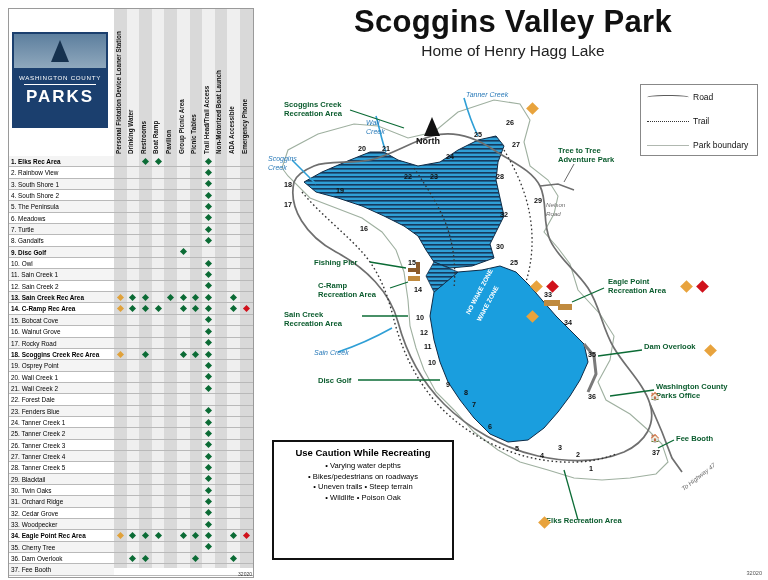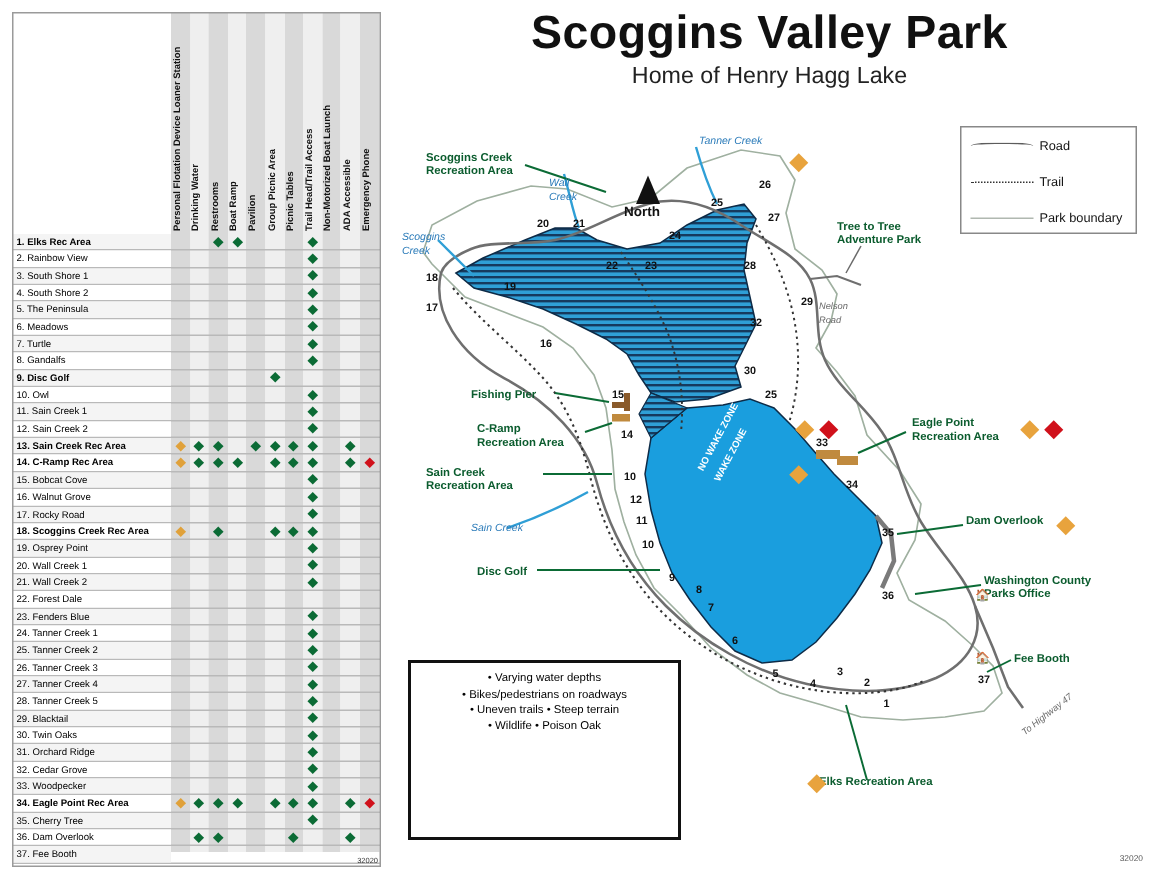--- a/index.html
+++ b/index.html
@@ -260,20 +260,28 @@
   }
   .faicon {
     position: absolute; font-size: 8px; color: #111;
   }
 </style>
 </head>
 <body>
 
 <div id="left-panel">
 
+  <div id="logo-box">
+    <div id="logo-top">
+      <div id="logo-tree"></div>
+    </div>
+    <div id="logo-county">WASHINGTON COUNTY</div>
+    <div id="logo-rule"></div>
+    <div id="logo-parks">PARKS</div>
+  </div>
 
   <div id="bands">
       <div class="band" style="left: 0px; width: 12.6px;"></div>
       <div class="band alt" style="left: 12.6px; width: 12.6px;"></div>
       <div class="band" style="left: 25.2px; width: 12.6px;"></div>
       <div class="band alt" style="left: 37.8px; width: 12.6px;"></div>
       <div class="band" style="left: 50.4px; width: 12.6px;"></div>
       <div class="band alt" style="left: 63px; width: 12.6px;"></div>
       <div class="band" style="left: 75.6px; width: 12.6px;"></div>
       <div class="band alt" style="left: 88.2px; width: 12.6px;"></div>
@@ -1239,20 +1247,21 @@
       </div>
       <div class="leg-row" style="top: 48px;">
         <div class="leg-sym">
           <div class="leg-line thin"></div>
         </div>
         <div class="leg-lbl">Park boundary</div>
       </div>
     </div>
 
   <div id="caution">
+    <div id="caution-sub">Use Caution While Recreating</div>
     <div class="caution-line">• Varying water depths</div>
     <div class="caution-line">• Bikes/pedestrians on roadways</div>
     <div class="caution-line">• Uneven trails   • Steep terrain</div>
     <div class="caution-line">• Wildlife   • Poison Oak</div>
   </div>
 
   <div id="credit">32020</div>
 </div>
 
 </body></html>

